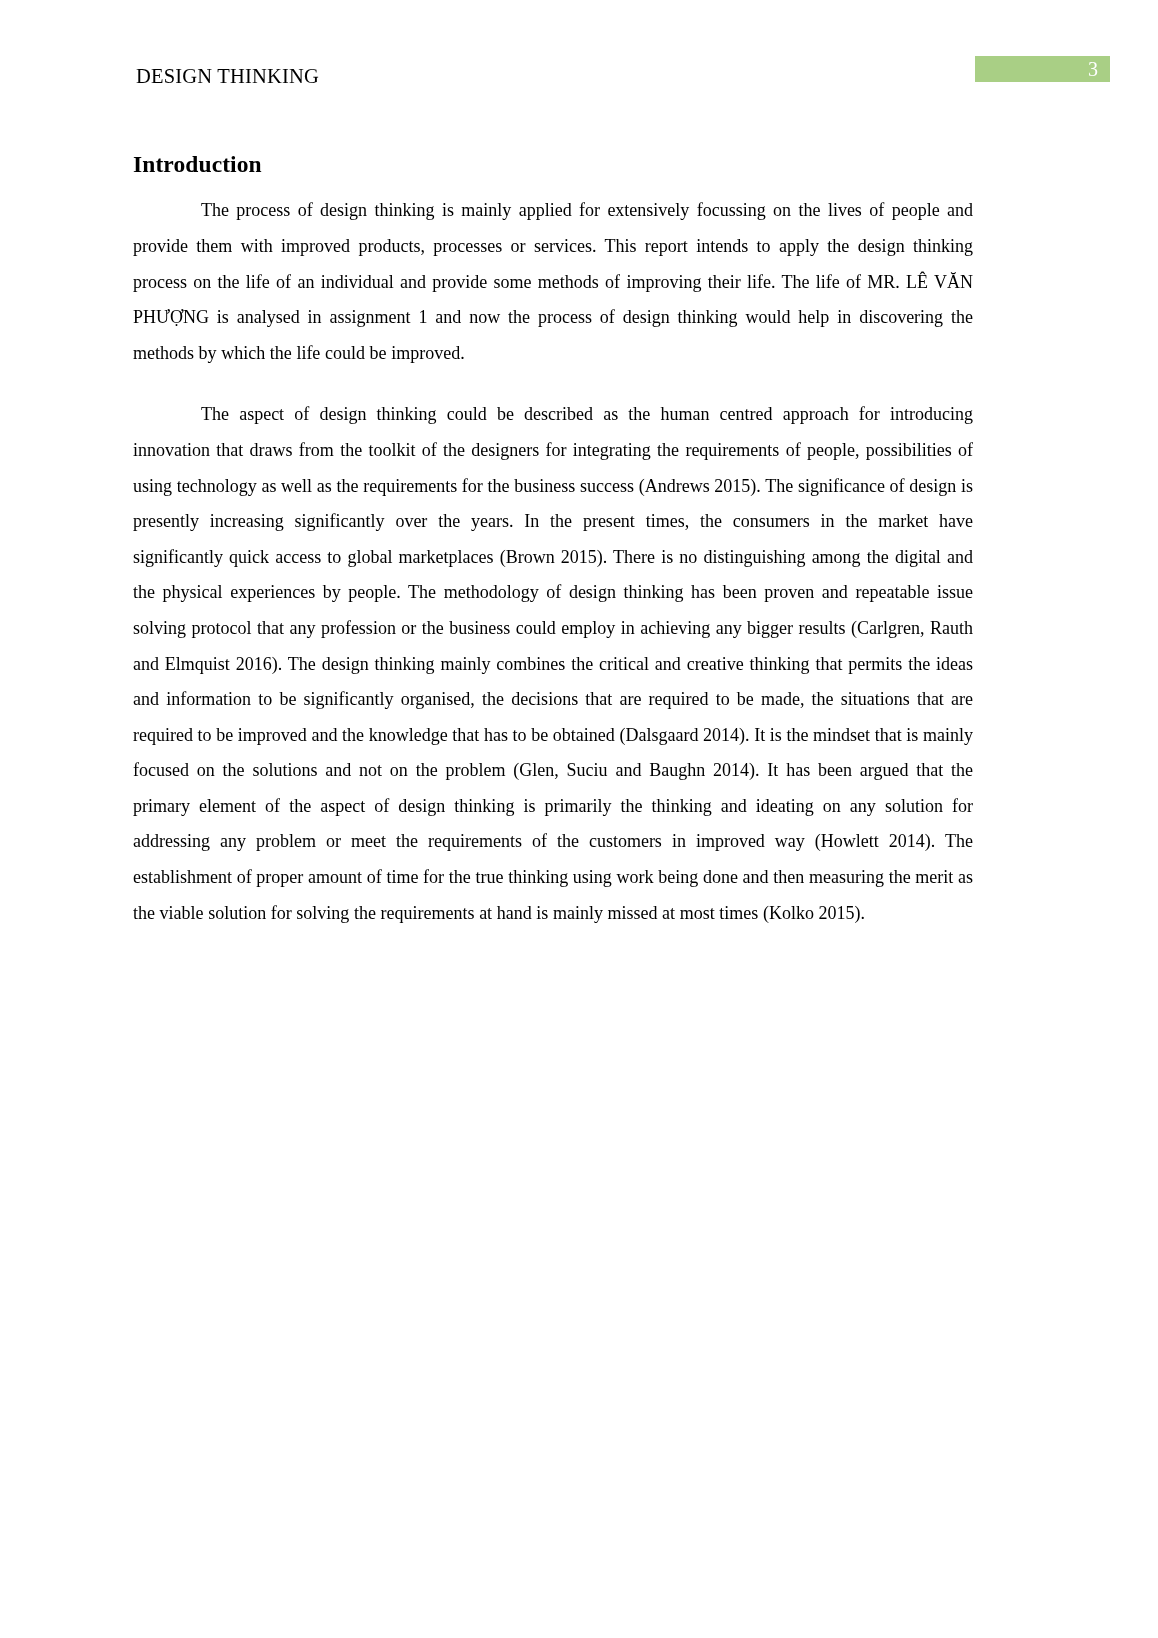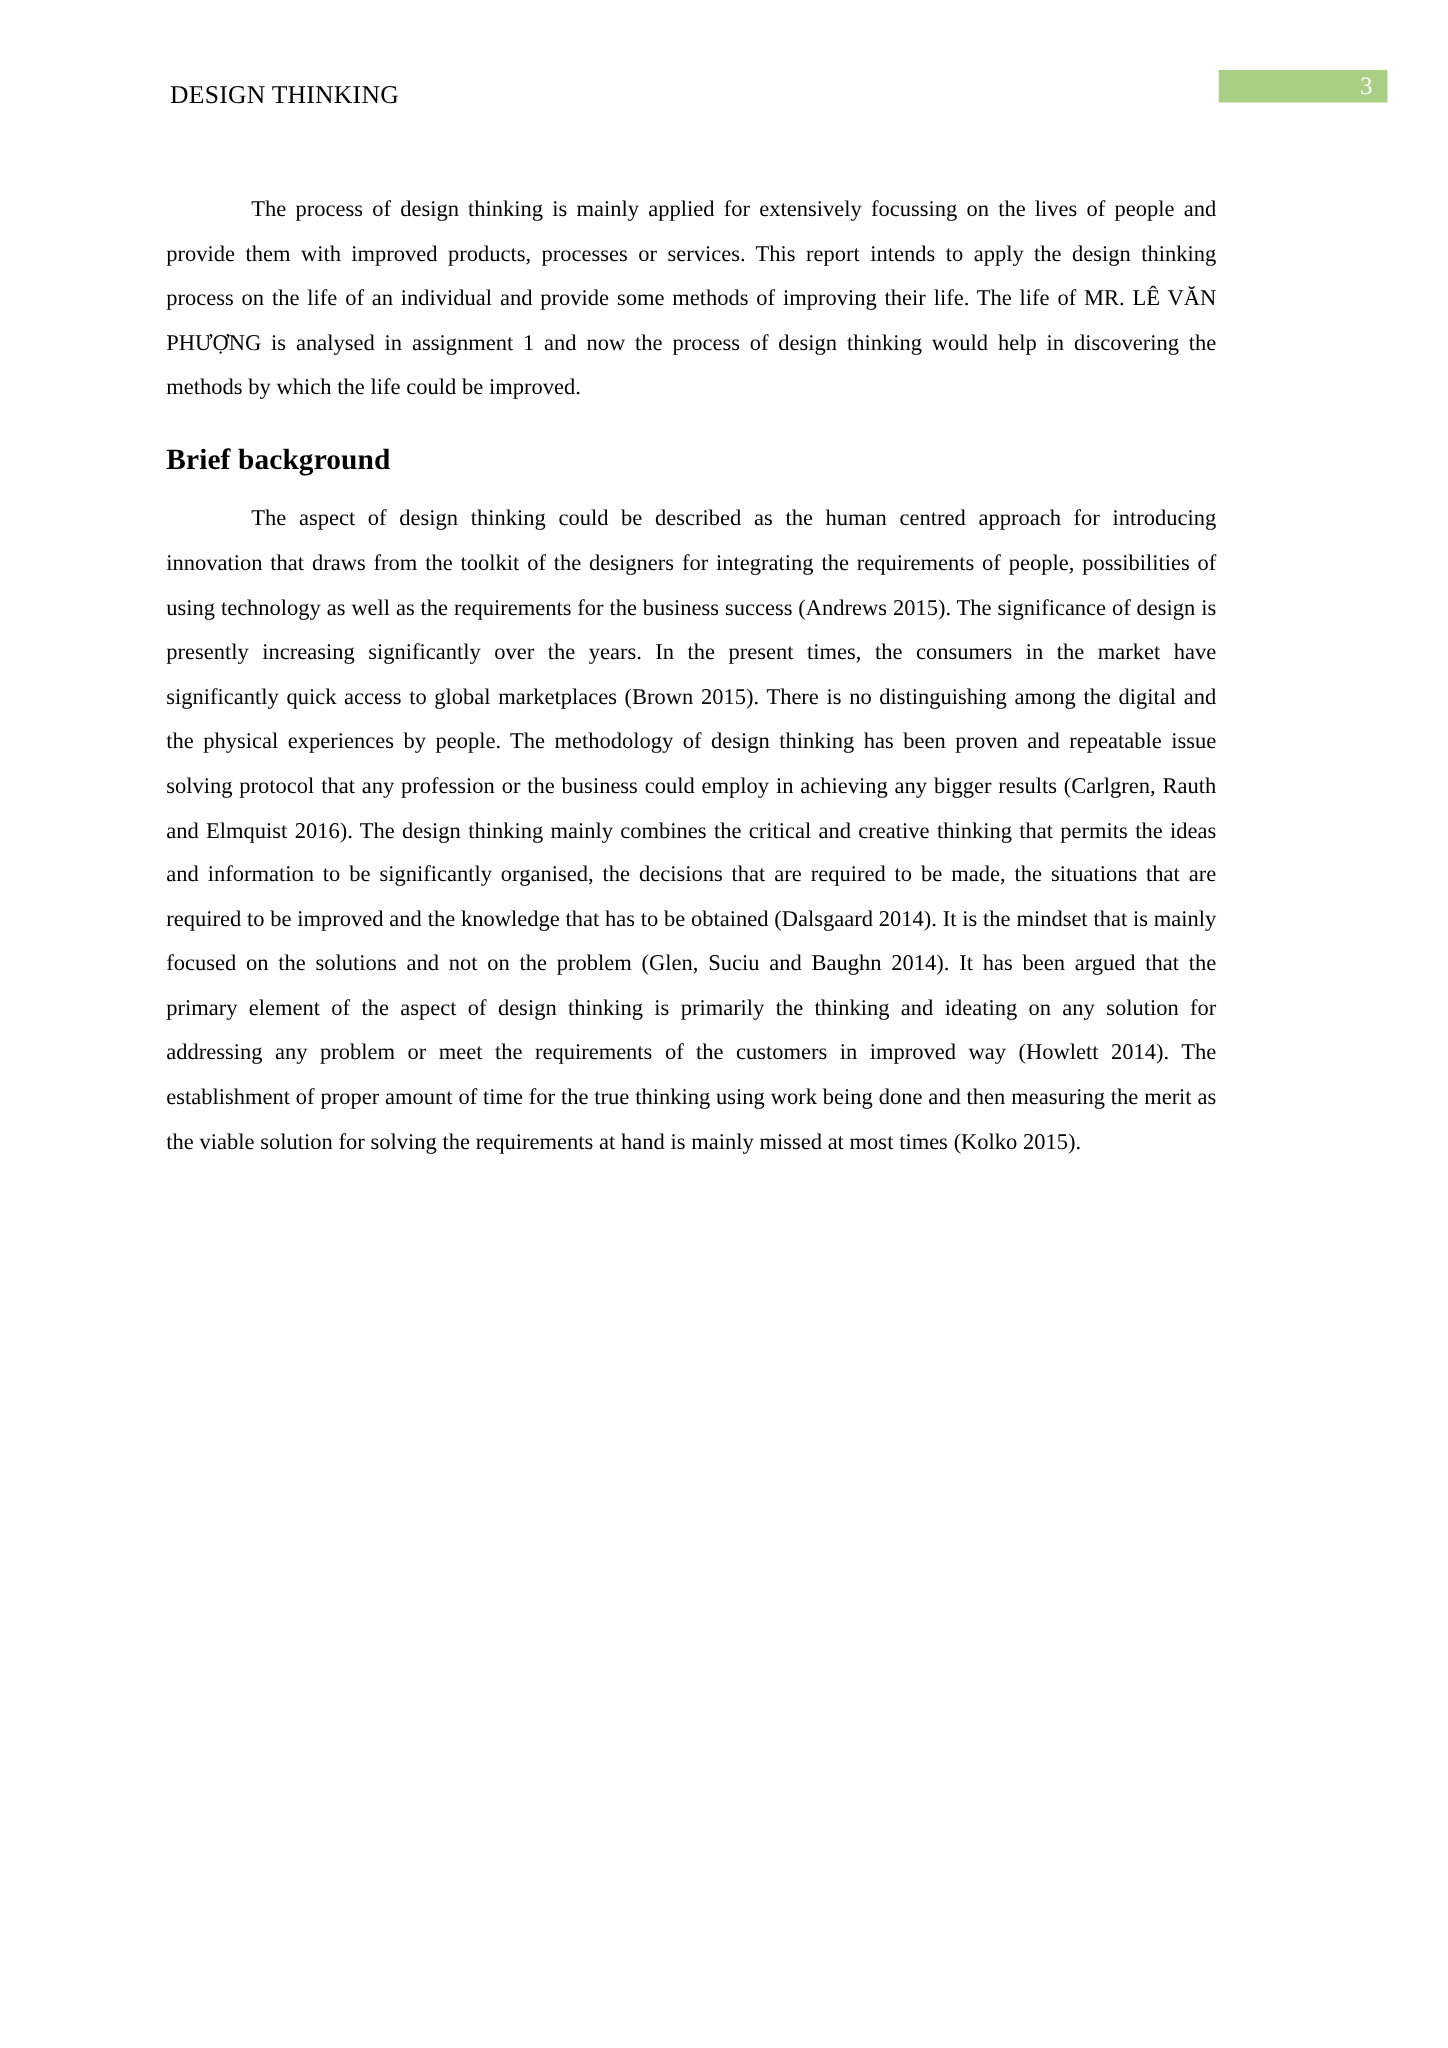--- a/index.html
+++ b/index.html
@@ -100,23 +100,23 @@
   <div class="header">
     <div class="header-title">DESIGN THINKING</div>
     <div class="page-number-box">
       <span class="page-number">3</span>
     </div>
   </div>
 
   <div class="content">
 
     <div class="section-block">
+      <h2 class="section-heading">Introduction</h2>
       <p class="body-paragraph">The process of design thinking is mainly applied for extensively focussing on the lives of people and provide them with improved products, processes or services. This report intends to apply the design thinking process on the life of an individual and provide some methods of improving their life. The life of MR. LÊ VĂN PHƯỢNG is analysed in assignment 1 and now the process of design thinking would help in discovering the methods by which the life could be improved.</p>
     </div>
 
     <div class="section-block">
-      <h2 class="section-heading">Brief background</h2>
       <p class="body-paragraph">The aspect of design thinking could be described as the human centred approach for introducing innovation that draws from the toolkit of the designers for integrating the requirements of people, possibilities of using technology as well as the requirements for the business success (Andrews 2015). The significance of design is presently increasing significantly over the years. In the present times, the consumers in the market have significantly quick access to global marketplaces (Brown 2015). There is no distinguishing among the digital and the physical experiences by people. The methodology of design thinking has been proven and repeatable issue solving protocol that any profession or the business could employ in achieving any bigger results (Carlgren, Rauth and Elmquist 2016). The design thinking mainly combines the critical and creative thinking that permits the ideas and information to be significantly organised, the decisions that are required to be made, the situations that are required to be improved and the knowledge that has to be obtained (Dalsgaard 2014). It is the mindset that is mainly focused on the solutions and not on the problem (Glen, Suciu and Baughn 2014). It has been argued that the primary element of the aspect of design thinking is primarily the thinking and ideating on any solution for addressing any problem or meet the requirements of the customers in improved way (Howlett 2014). The establishment of proper amount of time for the true thinking using work being done and then measuring the merit as the viable solution for solving the requirements at hand is mainly missed at most times (Kolko 2015).</p>
     </div>
 
   </div>
 
 </div>
 
 </body></html>

